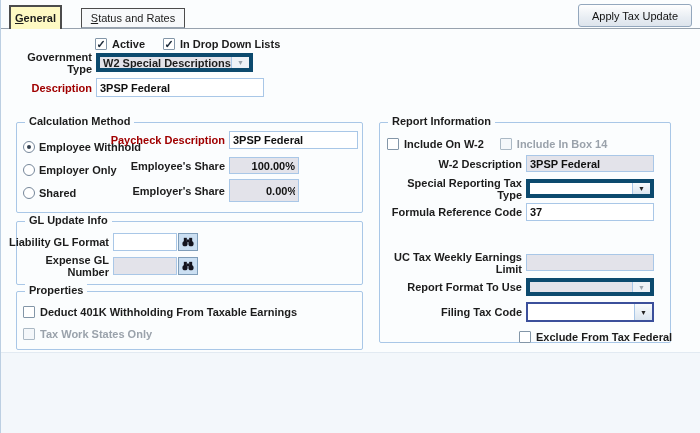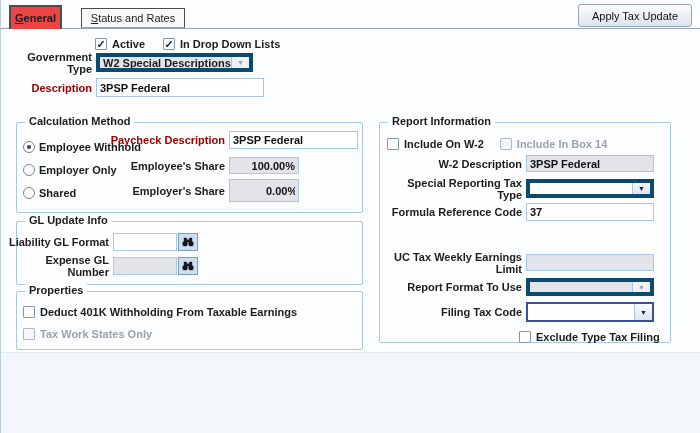--- a/index.html
+++ b/index.html
@@ -7,21 +7,21 @@
        font-family:"Liberation Sans",sans-serif;font-size:11px;color:#1c1c1c;}
   #screen{position:relative;width:700px;height:433px;background:#fbfdfe;
           border-left:1px solid #bccfe2;box-sizing:border-box;}
   .bottom-strip{position:absolute;left:0;top:352px;width:700px;height:81px;
                 background:#f3f7fb;border-top:1px solid #e2eaf2;}
   
   .tabstrip-line{position:absolute;left:0;top:28px;width:700px;height:1px;background:#97a2ae;z-index:1;}
   .tab{position:absolute;display:flex;align-items:center;justify-content:center;
        box-sizing:border-box;z-index:2;cursor:default;}
   .tab .u{text-decoration:underline;}
-  .tab-active{left:8px;top:5px;width:53px;height:24px;background:#ef4444;
+  .tab-active{left:8px;top:5px;width:53px;height:24px;background:#fef9c3;
               border:2px solid #4c4c4c;border-bottom:none;font-weight:bold;}
   .tab-inactive{left:80px;top:8px;width:104px;height:20px;background:#f7f9fb;
                 border:1px solid #4c4c4c;border-bottom:1px solid #97a2ae;}
   
   .apply-btn{position:absolute;left:577px;top:4px;width:112px;height:21px;
              background:linear-gradient(#fefefe,#e8edf3 60%,#dde4ec);
              border:1px solid #93a7bd;border-radius:3px;
              display:flex;align-items:center;justify-content:center;
              font-size:11px;color:#111;}
   
@@ -229,16 +229,16 @@
   <div class="row" style="left:380px;top:302px;height:20px;align-items:center;">
     <span class="lbl" style="width:141px;">Filing Tax Code</span>
     <div class="dd focus" style="width:128px;height:20px;">
       <span class="dd-val"></span>
       <span class="dd-btn">▼</span>
     </div>
   </div>
   <div class="row" style="left:518px;top:330px;height:13px;">
     <div class="cb">
       <span class="box"></span>
-      <span class="cblbl">Exclude Type Tax Filing</span>
+      <span class="cblbl">Exclude From Tax Federal</span>
     </div>
   </div>
 </div>
 
 </body></html>

